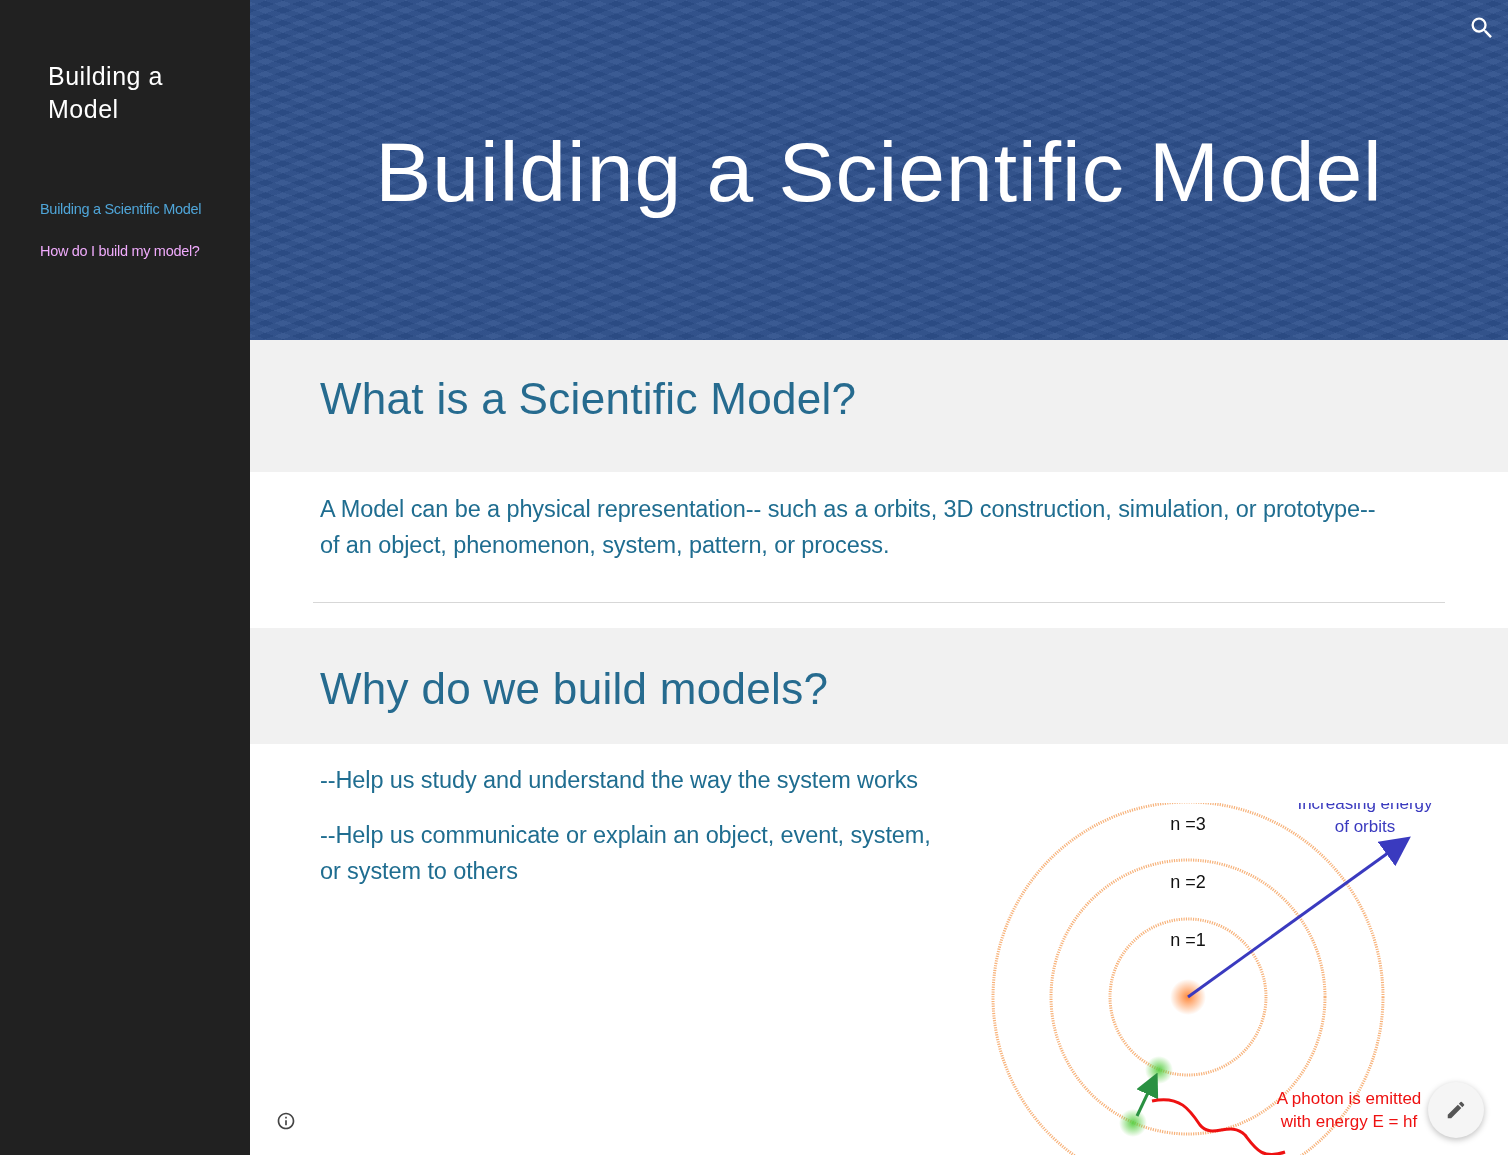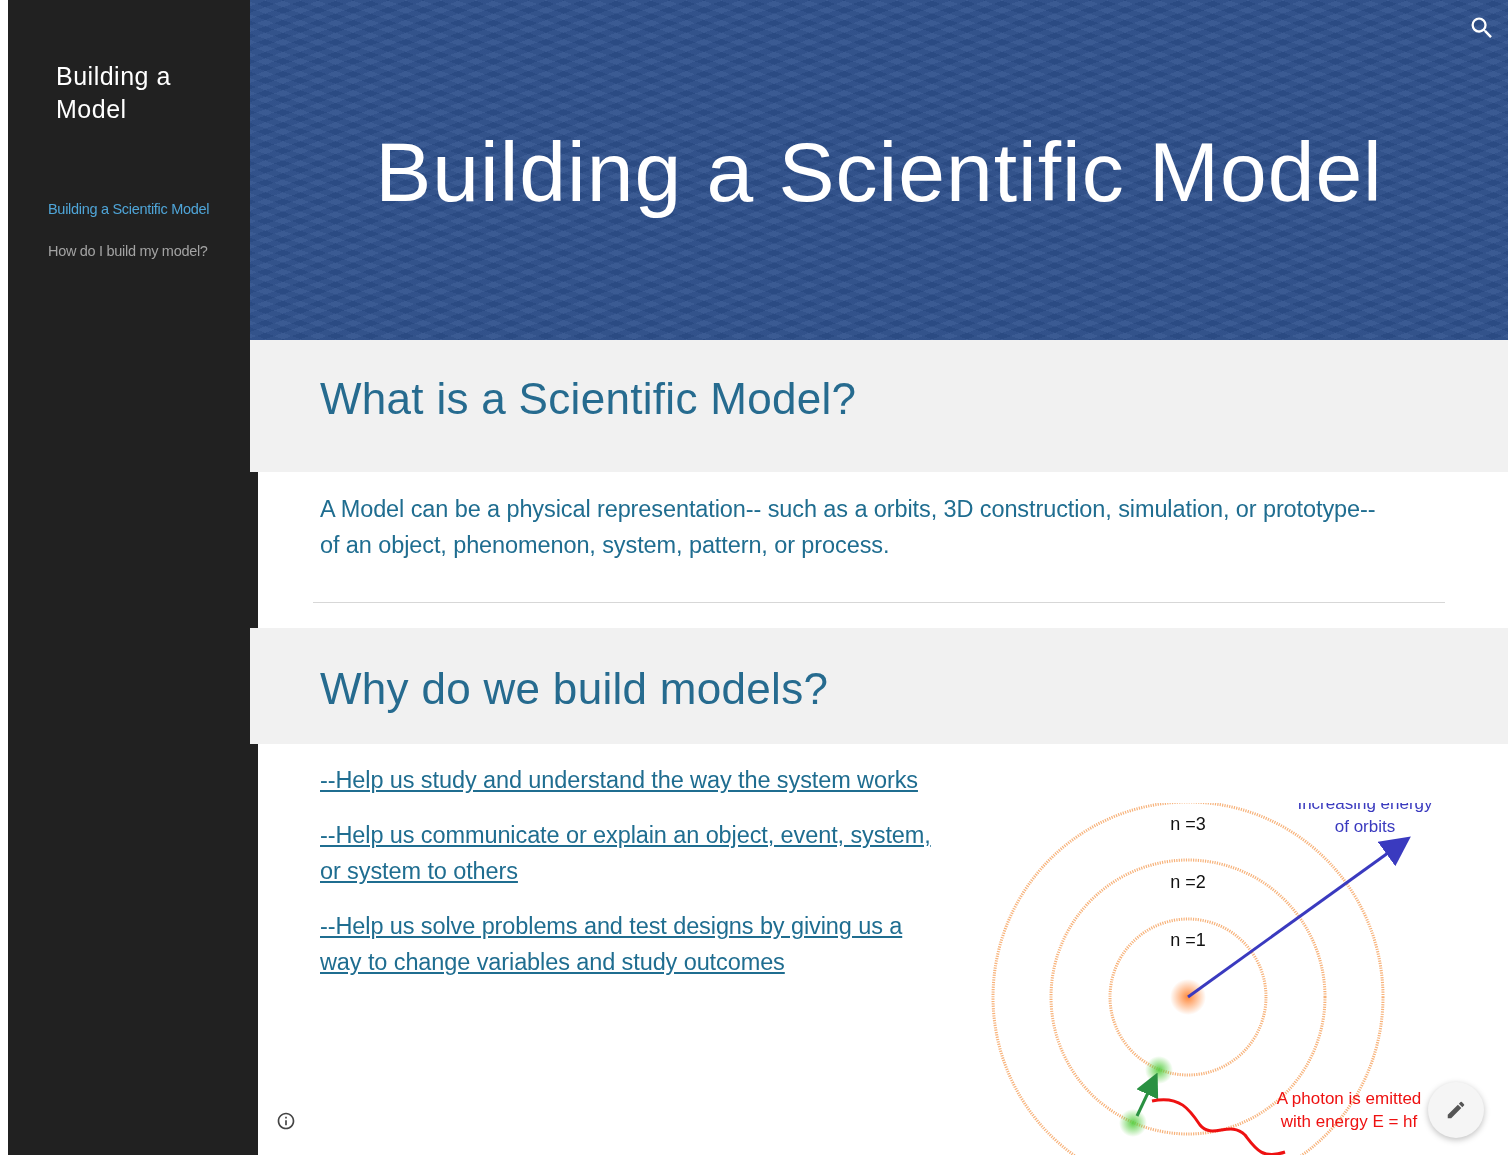--- a/index.html
+++ b/index.html
@@ -1,20 +1,20 @@
 <!DOCTYPE html>
 <html><head>
 <meta charset="utf-8">
 <style>
   html, body { margin:0; padding:0; }
   body { width:1508px; height:1155px; overflow:hidden; position:relative; background:#fff; font-family:"Liberation Sans", "DejaVu Sans", sans-serif; }
-  .sidebar { position:absolute; left:8px; top:0; width:250px; height:1155px; background:#212121; }
+  .sidebar { position:absolute; left:0; top:0; width:250px; height:1155px; background:#212121; }
   .site-title { position:absolute; left:48px; top:60px; width:180px; color:#fff; font-size:25px; line-height:33px; font-weight:300; letter-spacing:0.5px; }
   .nav { position:absolute; left:40px; top:200px; width:190px; }
-  .nav-item { font-size:14.5px; line-height:19px; color:#a3a3a3; margin-bottom:23px; letter-spacing:-0.3px; cursor:pointer; }
+  .nav-item { font-size:14.5px; line-height:19px; color:#f0abfc; margin-bottom:23px; letter-spacing:-0.3px; cursor:pointer; }
   .nav-item.active { color:#4fa5d8; }
   .banner { position:absolute; left:250px; top:0; width:1258px; height:340px; background:#2d4f8b;
     background-image:
       repeating-linear-gradient(160deg, rgba(255,255,255,0.035) 0 6px, rgba(0,0,0,0.03) 6px 12px),
       repeating-linear-gradient(20deg, rgba(255,255,255,0.03) 0 6px, rgba(0,0,0,0.03) 6px 12px); }
   .banner-title { position:absolute; left:0; right:0; top:122px; text-align:center; color:#fff; font-size:84px; font-weight:300; letter-spacing:1px; line-height:100px; }
   .search-btn { position:absolute; right:12px; top:14px; width:28px; height:28px; cursor:pointer; }
   .sec-head { position:absolute; left:250px; width:1258px; background:#f1f1f1; }
   .sec-head h2 { position:absolute; left:70px; margin:0; font-weight:300; color:#266b8f; font-size:44px; letter-spacing:0.3px; }
   .body-text { position:absolute; color:#1f6d90; font-size:23.5px; line-height:36px; letter-spacing:-0.1px; }
@@ -49,24 +49,23 @@
 </div>
 
 <div class="body-text" style="left:320px;top:491px;width:1080px;">A Model can be a physical representation-- such as a orbits, 3D construction, simulation, or prototype-- of an object, phenomenon, system, pattern, or process.</div>
 
 <div class="divider"></div>
 
 <div class="sec-head" style="top:628px;height:116px;">
   <h2 style="top:36px;">Why do we build models?</h2>
 </div>
 
-<div class="body-text" style="left:320px;top:762px;width:620px;text-decoration:underline;">
+<div class="body-text" style="left:320px;top:762px;width:620px;">
   <p class="bullet">--Help us study and understand the way the system works</p>
   <p class="bullet">--Help us communicate or explain an object, event, system, or system to others</p>
-  <p class="bullet">--Help us solve problems and test designs by giving us a way to change variables and study outcomes</p>
 </div>
 
 <div class="diagram">
   <svg width="470" height="352" viewBox="985 803 470 352">
     <defs>
       <radialGradient id="nuc">
           <stop offset="0" stop-color="#ff8a3d"></stop>
           <stop offset="1" stop-color="#ff8a3d" stop-opacity="0"></stop>
         </radialGradient>
       <radialGradient id="elec">

